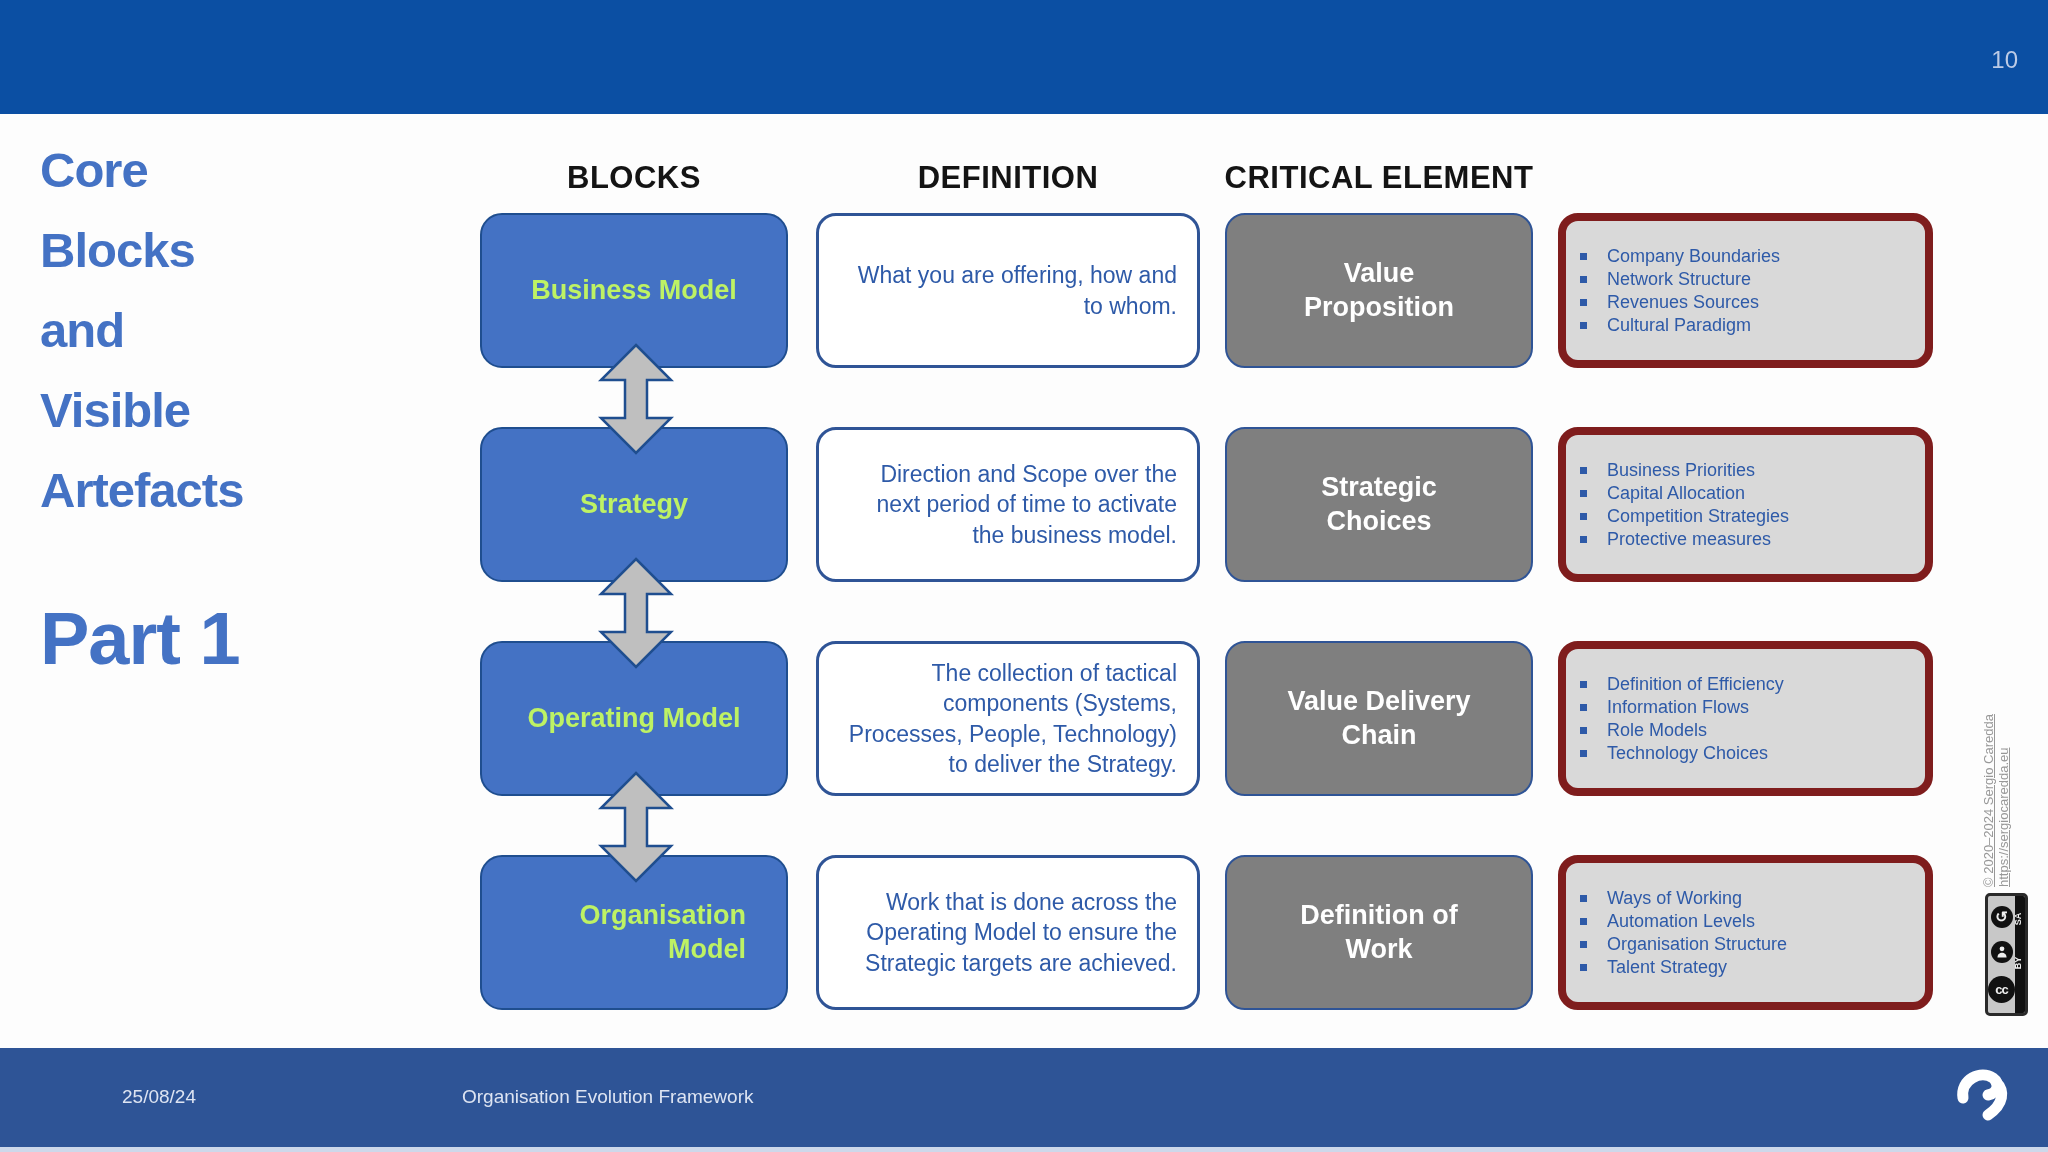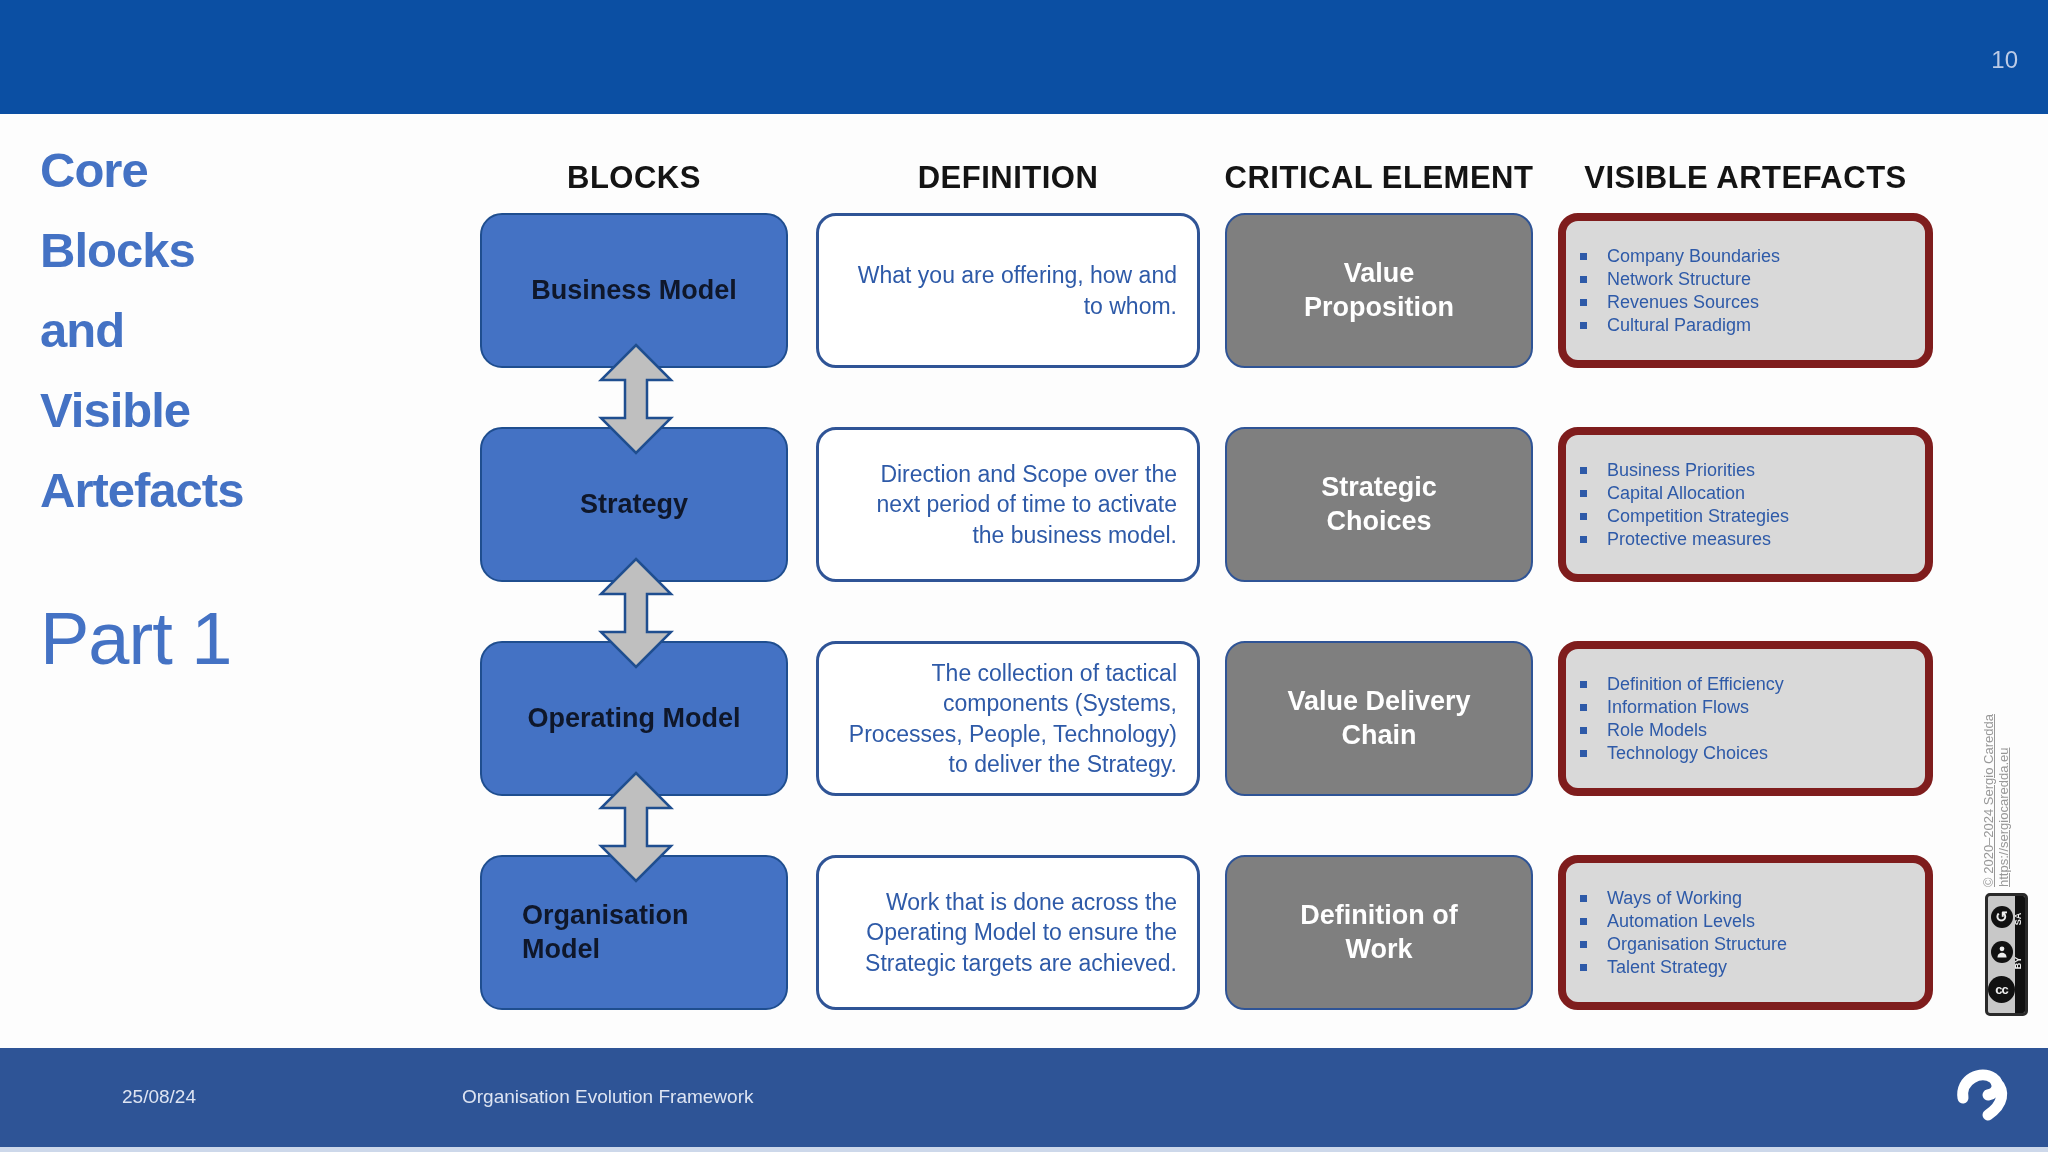--- a/index.html
+++ b/index.html
@@ -12,38 +12,38 @@
   .footer{position:absolute;left:0;top:1048px;width:2048px;height:99px;background:#2e5496;}
   .bottom-strip{position:absolute;left:0;top:1147px;width:2048px;height:5px;background:#cdd8ea;}
   .footer-date{position:absolute;left:122px;top:38px;color:#dde4f2;font-size:19px;}
   .footer-title{position:absolute;left:462px;top:38px;color:#dde4f2;font-size:19px;}
   .logo{position:absolute;left:1950px;top:1060px;width:66px;height:64px;}
 
   
   .title{position:absolute;left:40px;top:130px;color:#4472c4;font-weight:bold;
          font-size:49px;line-height:80px;letter-spacing:-1px;white-space:nowrap;}
   .title span{display:block;}
-  .part{position:absolute;left:40px;top:596px;color:#4472c4;font-weight:normal;
+  .part{position:absolute;left:40px;top:596px;color:#4472c4;font-weight:bold;
         font-size:74px;letter-spacing:-1px;white-space:nowrap;text-align:center;}
 
   
   .colhead{position:absolute;top:158px;height:40px;display:flex;align-items:center;justify-content:center;
            color:#141414;font-weight:bold;font-size:31px;letter-spacing:.5px;white-space:nowrap;}
   .ch1{left:480px;width:308px;} .ch2{left:816px;width:384px;}
   .ch3{left:1225px;width:308px;} .ch4{left:1558px;width:375px;}
 
   
   .c1{left:480px;width:308px;} .c2{left:816px;width:384px;}
   .c3{left:1225px;width:308px;} .c4{left:1558px;width:375px;}
   .r0{top:213px;} .r1{top:427px;} .r2{top:641px;} .r3{top:855px;}
   .cell{position:absolute;height:155px;box-sizing:border-box;}
 
   .block-box{background:#4472c4;border:2px solid #1f4e8f;border-radius:22px;z-index:1;
-             display:flex;align-items:center;justify-content:center;text-align:left;
-             color:#0f172a;font-weight:bold;font-size:27px;line-height:1.25;padding:0 40px;}
+             display:flex;align-items:center;justify-content:center;text-align:right;
+             color:#bef264;font-weight:bold;font-size:27px;line-height:1.25;padding:0 40px;}
   .def-box{background:#fff;border:3px solid #2f5496;border-radius:20px;
            display:flex;align-items:center;justify-content:center;text-align:right;
            color:#2e5aa8;font-size:23px;line-height:1.32;padding:0 20px;}
   .crit-box{background:#7f7f7f;border:2px solid #2f5496;border-radius:20px;
             display:flex;align-items:center;justify-content:center;text-align:center;
             color:#fff;font-weight:bold;font-size:27px;line-height:1.25;padding:0 44px;}
   .art-box{background:#d9d9d9;border:8px solid #7f1d1d;border-radius:20px;
            display:flex;flex-direction:column;justify-content:center;gap:5px;padding:10px 10px 10px 14px;}
   .art-item{display:flex;align-items:center;color:#2e5aa8;font-size:18px;line-height:18px;}
   .bullet{width:7px;height:7px;background:#2e5aa8;margin-right:20px;flex:none;}
@@ -83,21 +83,20 @@
     <span>Blocks</span>
     <span>and</span>
     <span>Visible</span>
     <span>Artefacts</span>
   </div>
   <div class="part">Part 1</div>
 
   <div class="colhead ch1">BLOCKS</div>
   <div class="colhead ch2">DEFINITION</div>
   <div class="colhead ch3">CRITICAL ELEMENT</div>
-  <div class="colhead ch4">VISIBLE ARTEFACTS</div>
 
   <div class="cell c1 r0 block-box">Business Model</div>
   <div class="cell c2 r0 def-box">What you are offering, how and to whom.</div>
   <div class="cell c3 r0 crit-box">Value Proposition</div>
   <div class="cell c4 r0 art-box">
     <div class="art-item">
         <span class="bullet"></span>
         <span>Company Boundaries</span>
       </div>
     <div class="art-item">

